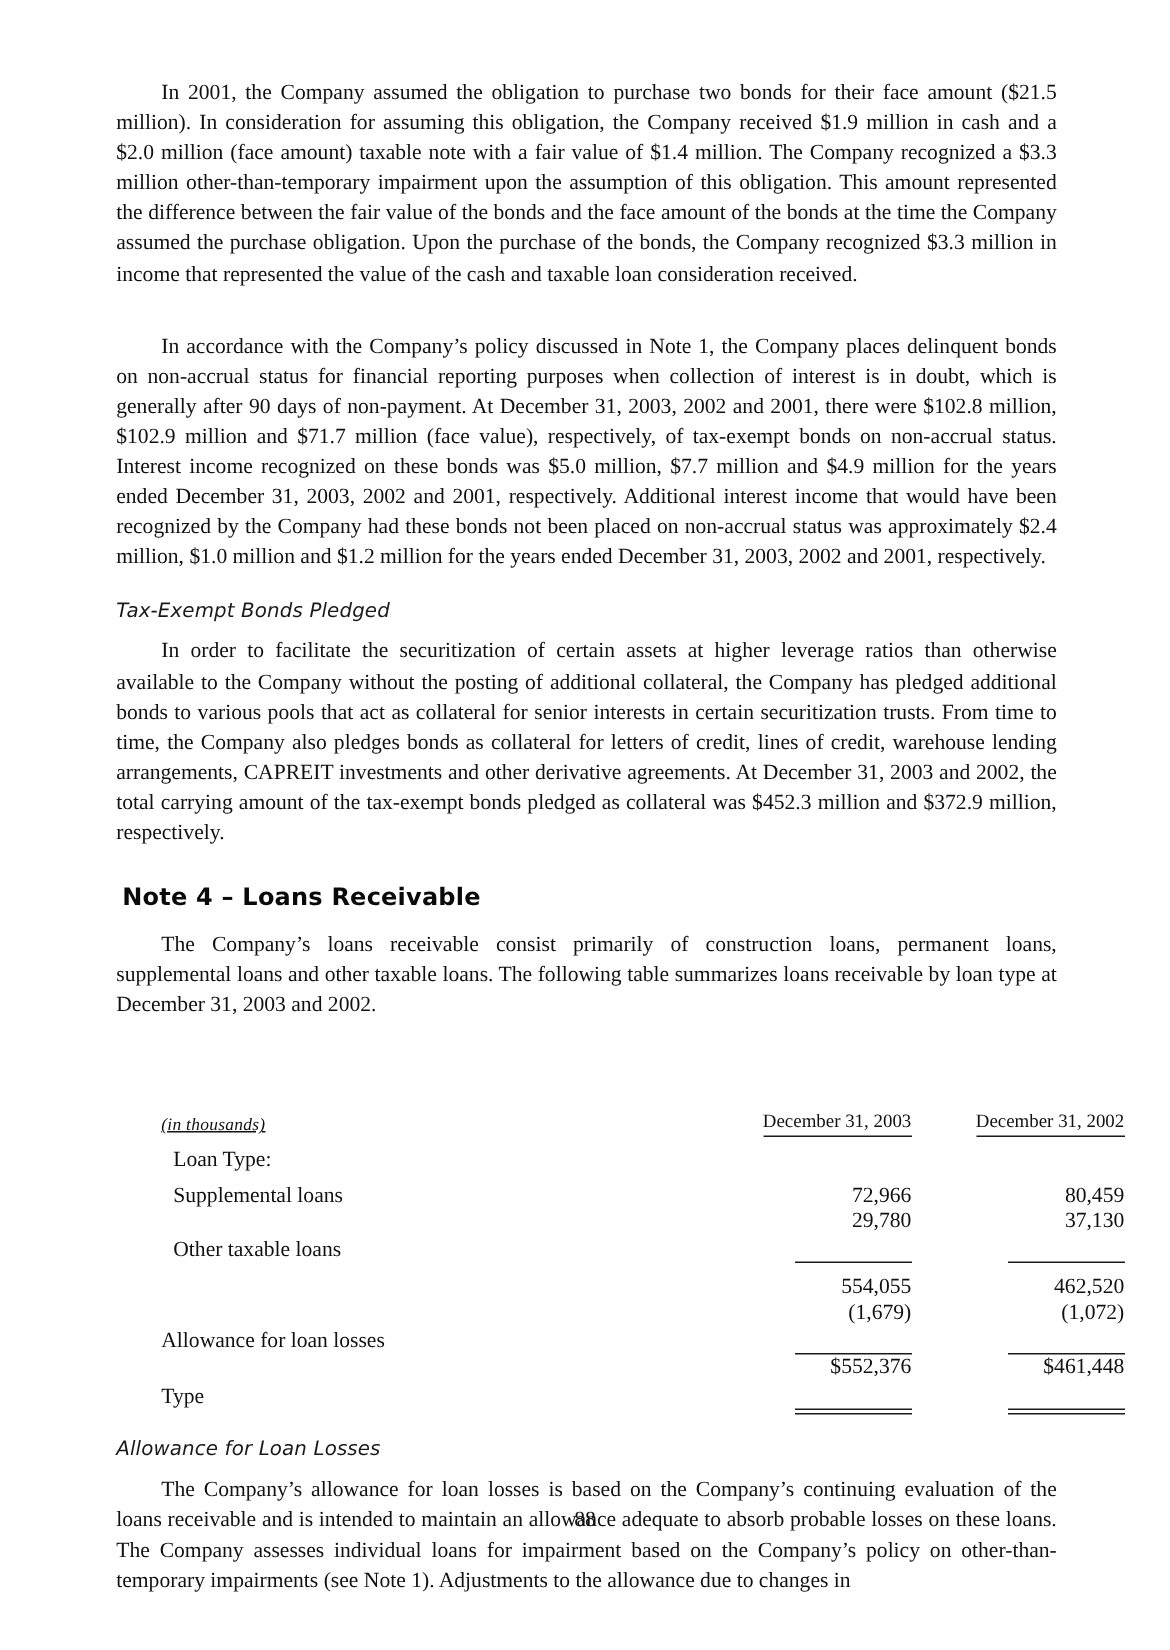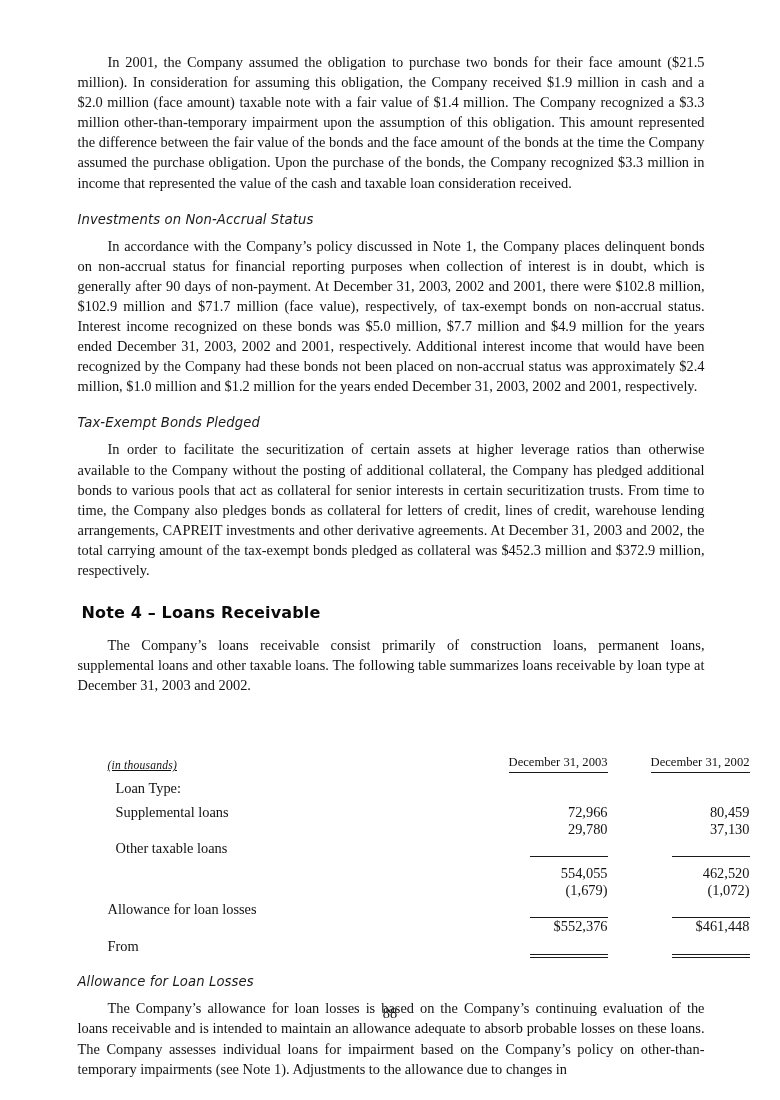--- a/index.html
+++ b/index.html
@@ -130,21 +130,20 @@
 </style>
 </head>
 <body>
 
 <div class="page">
 
   <p class="body">In 2001, the Company assumed the obligation to purchase two bonds for their face amount ($21.5 million). In consideration for assuming this obligation, the Company received $1.9 million in cash and a $2.0 million (face amount) taxable note with a fair value of $1.4 million. The Company recognized a $3.3 million other-than-temporary impairment upon the assumption of this obligation. This amount represented the difference between the fair value of the bonds and the face amount of the bonds at the time the Company assumed the purchase obligation. Upon the purchase of the bonds, the Company recognized $3.3 million in income that represented the value of the cash and taxable loan consideration received.</p>
 
   <div class="gap-lg"></div>
 
-  <h3 class="subhead">Investments on Non-Accrual Status</h3>
 
   <div class="gap-sm"></div>
 
   <p class="body">In accordance with the Company’s policy discussed in Note 1, the Company places delinquent bonds on non-accrual status for financial reporting purposes when collection of interest is in doubt, which is generally after 90 days of non-payment. At December 31, 2003, 2002 and 2001, there were $102.8 million, $102.9 million and $71.7 million (face value), respectively, of tax-exempt bonds on non-accrual status. Interest income recognized on these bonds was $5.0 million, $7.7 million and $4.9 million for the years ended December 31, 2003, 2002 and 2001, respectively. Additional interest income that would have been recognized by the Company had these bonds not been placed on non-accrual status was approximately $2.4 million, $1.0 million and $1.2 million for the years ended December 31, 2003, 2002 and 2001, respectively.</p>
 
   <div class="gap-lg"></div>
 
   <h3 class="subhead">Tax-Exempt Bonds Pledged</h3>
 
   <div class="gap-sm"></div>
@@ -224,21 +223,21 @@
         <td class="col-num">
           <span class="num rule-under">(1,679)</span>
         </td>
         <td class="col-gap"></td>
         <td class="col-num">
           <span class="num rule-under">(1,072)</span>
         </td>
       </tr>
 
       <tr class="r-total">
-        <td class="col-label lbl-shall">From</td>
+        <td class="col-label lbl-shall">Type</td>
         <td class="col-num">
           <span class="num rule-double">$552,376</span>
         </td>
         <td class="col-gap"></td>
         <td class="col-num">
           <span class="num rule-double">$461,448</span>
         </td>
       </tr>
 
     </tbody>

